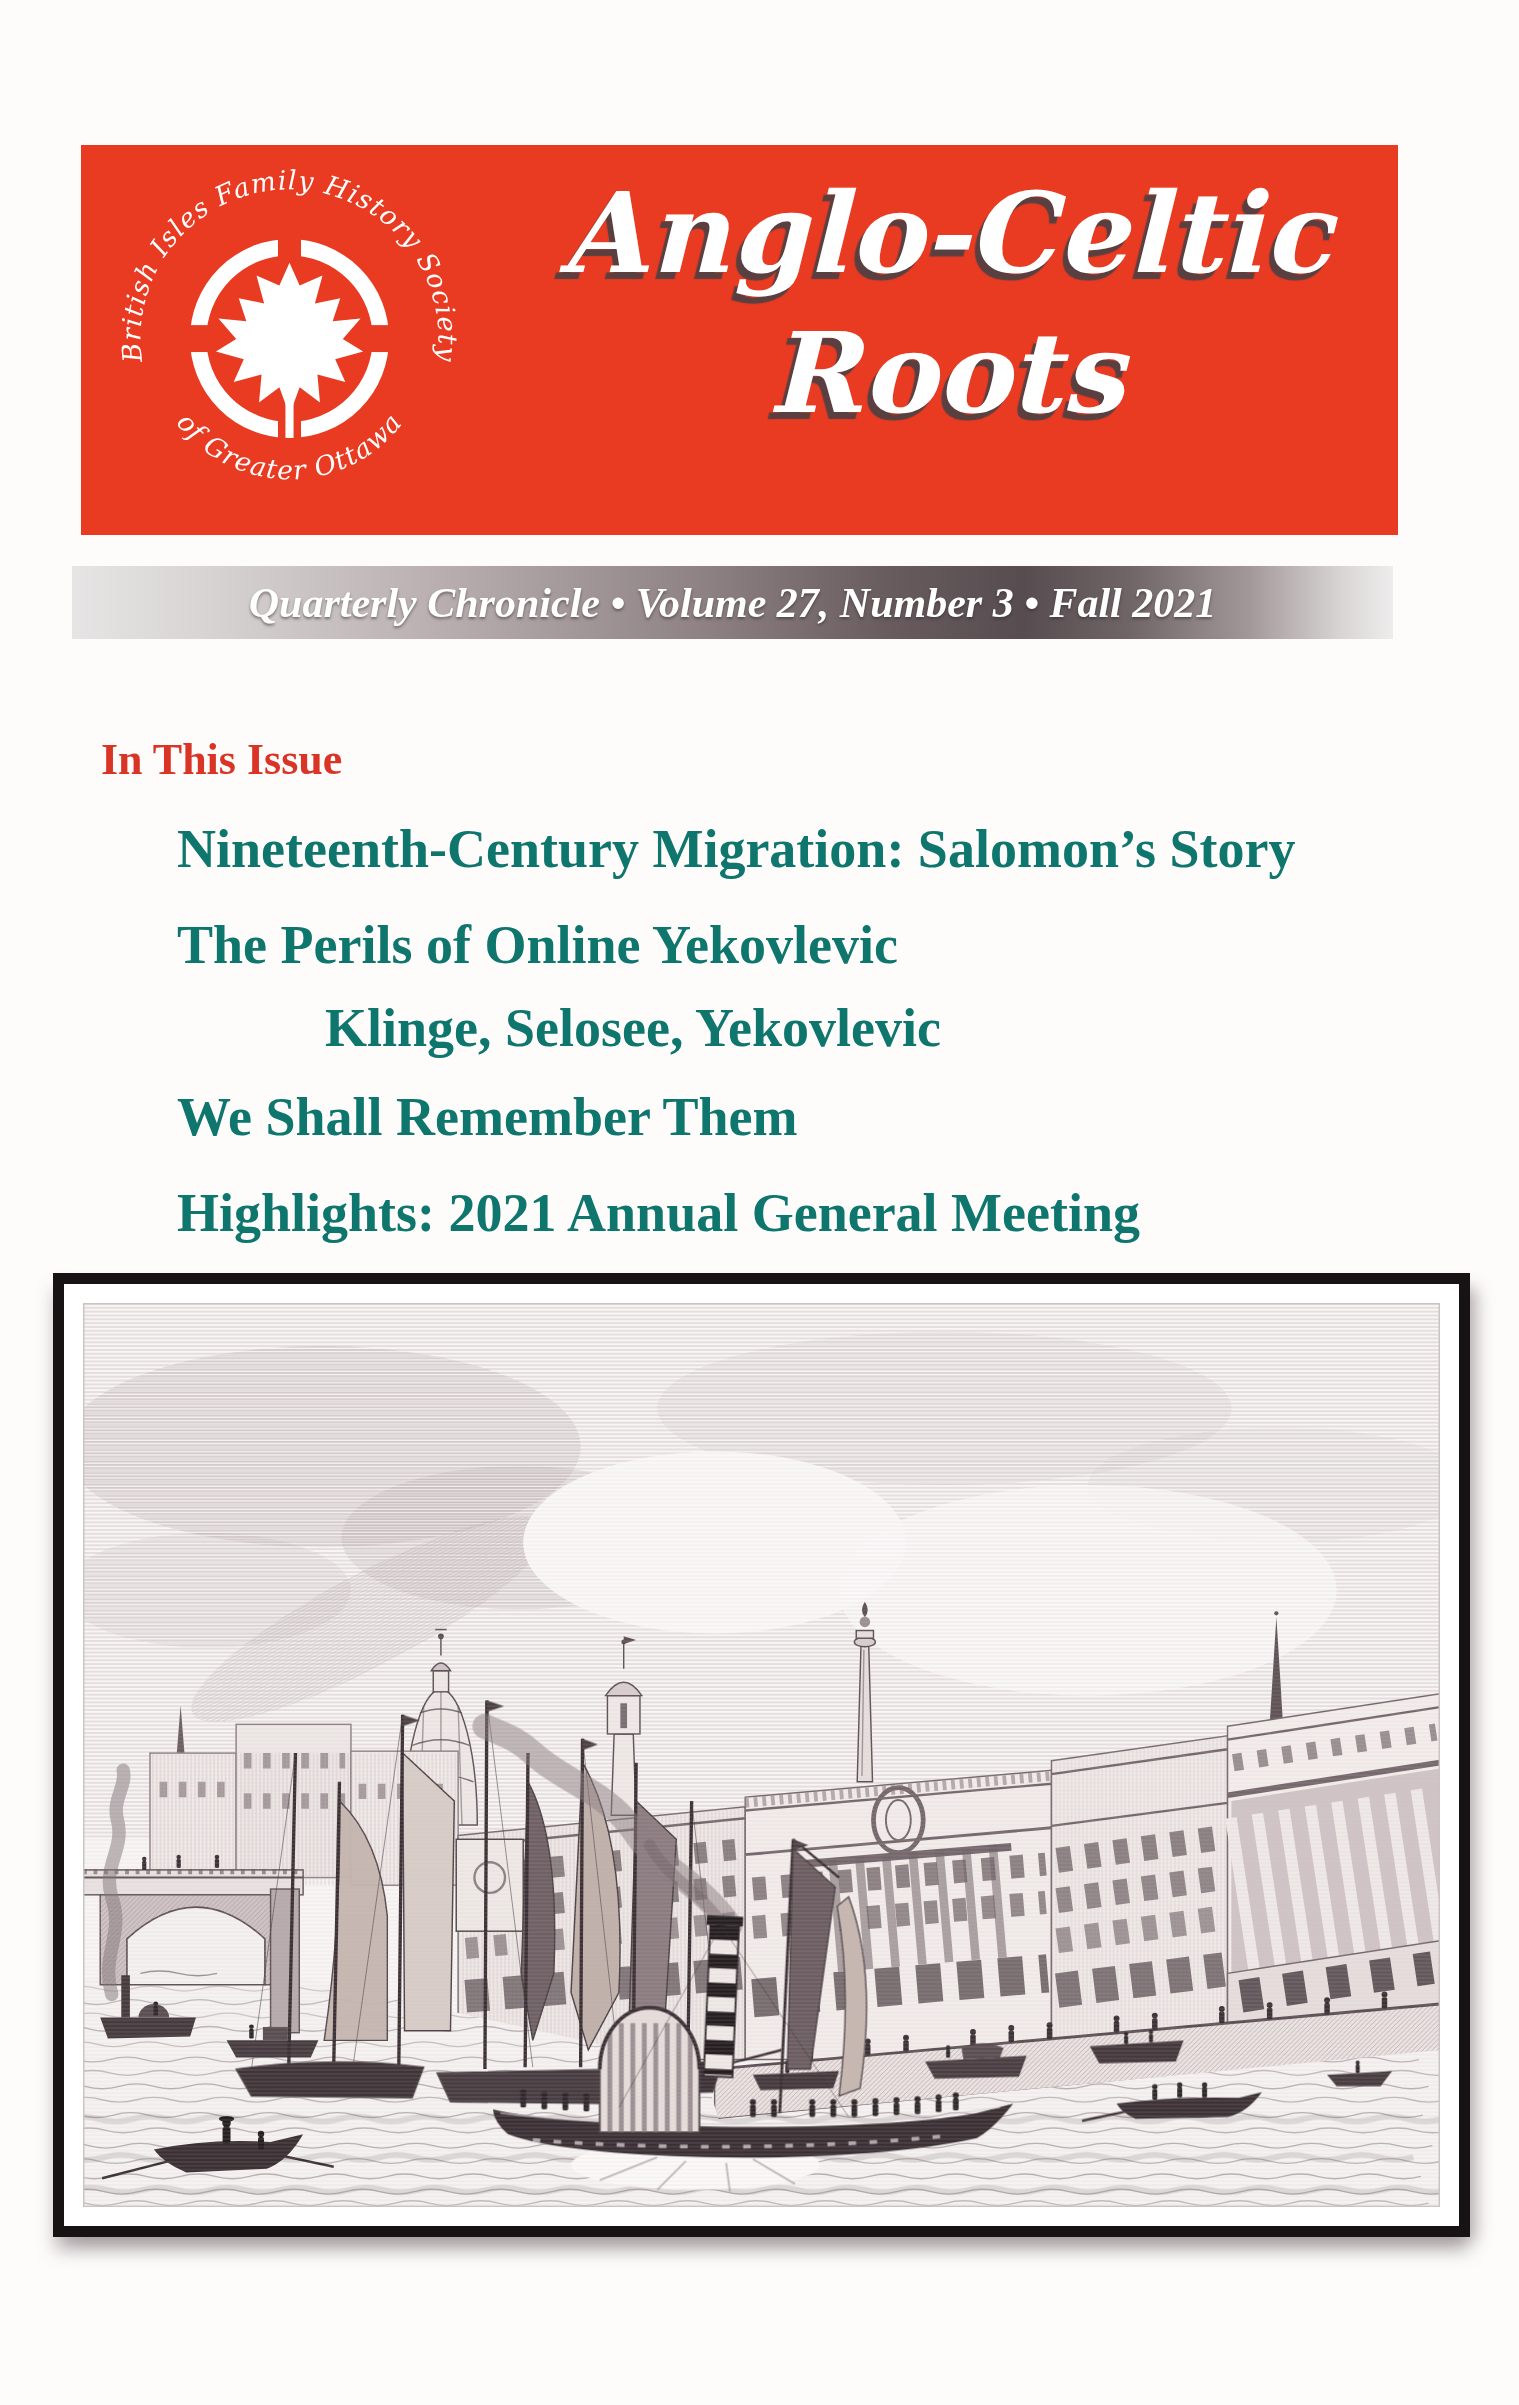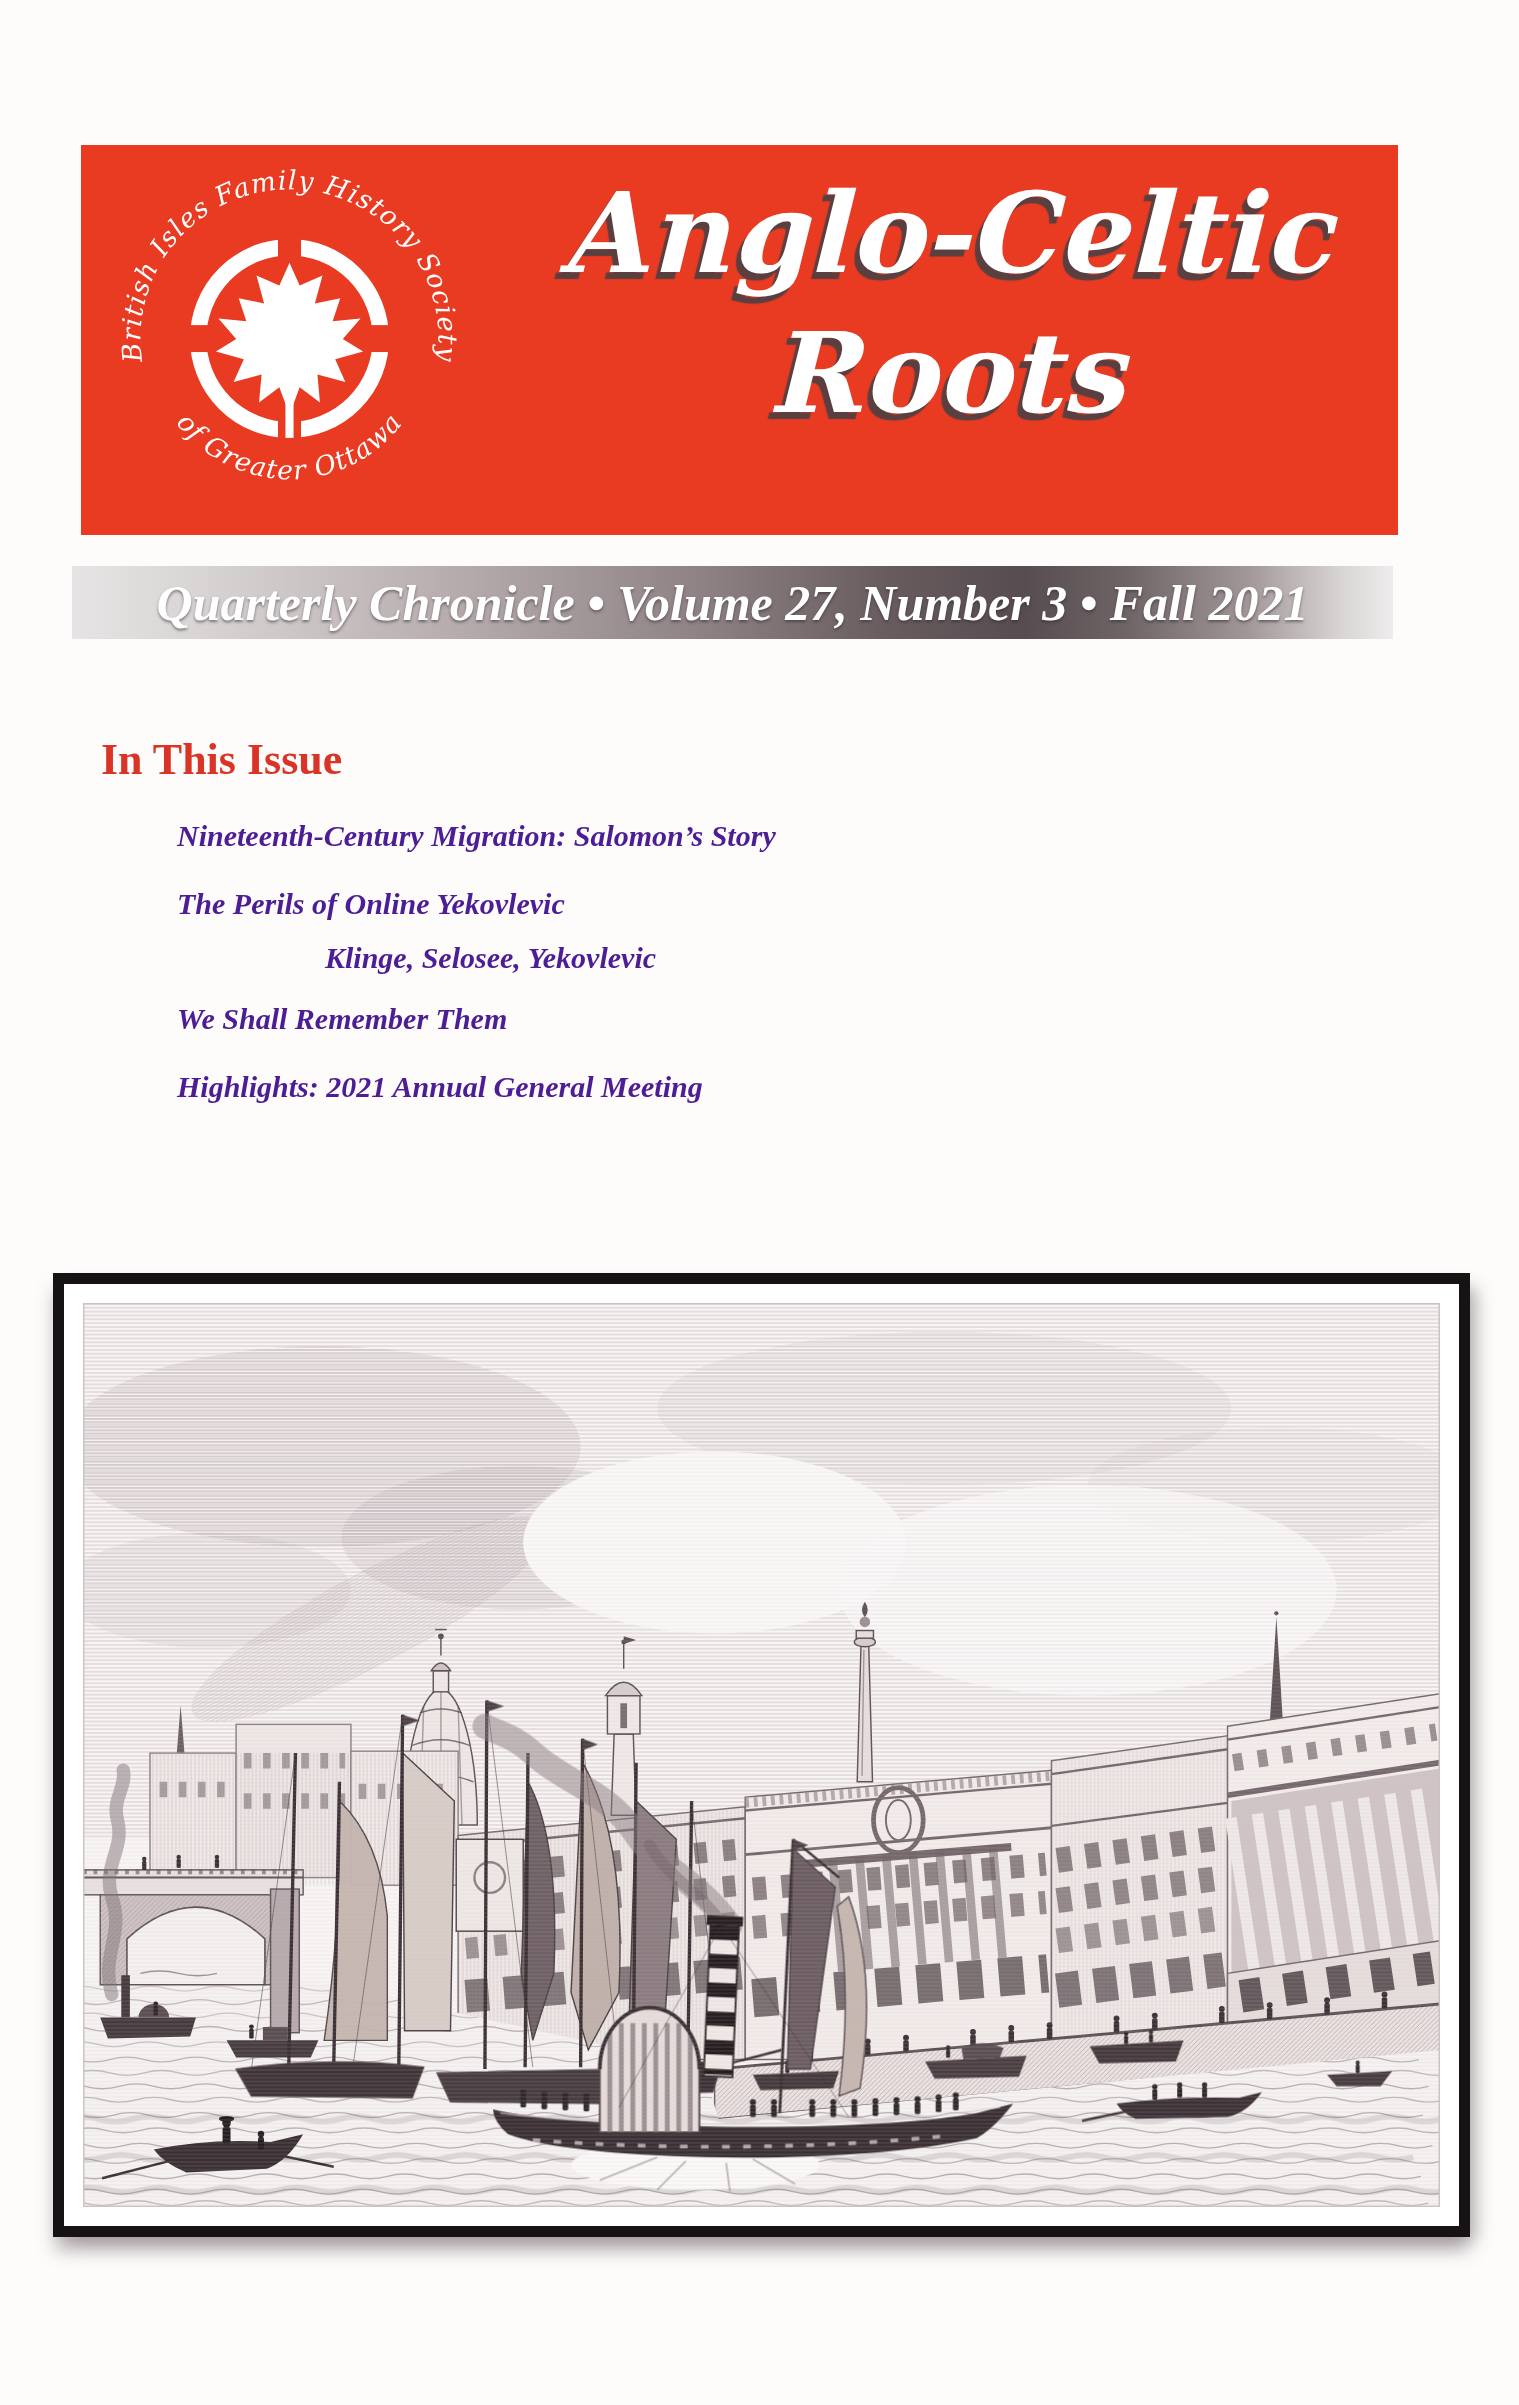--- a/index.html
+++ b/index.html
@@ -34,38 +34,38 @@
     position:absolute;left:72px;top:566px;width:1321px;height:73px;
     background:linear-gradient(90deg,
       #e6e4e4 0%, #d8d4d4 10%, #b5aaab 30%, #8d8183 48%,
       #675b5e 62%, #574c4f 72%, #6f6466 80%, #a29798 89%,
       #d8d4d4 96%, #eeecec 100%);
     display:flex;align-items:center;justify-content:center;
   }
   .chronicle-text{
     font-family:"Liberation Serif", serif;
     font-weight:bold;font-style:italic;
-    font-size:50px;color:#ffffff;
+    font-size:42px;color:#ffffff;
     text-shadow:0 1.9px 2.9px rgba(50,42,45,0.55);
     white-space:nowrap;
   }
 
   
   .toc-heading{
     position:absolute;left:99px;top:734px;margin:2px;
     font-family:"Liberation Serif", serif;
     font-weight:bold;font-size:44px;line-height:1.1;
     color:#da3427;
   }
   .toc{position:absolute;left:177px;top:818px;width:1195px;}
   .toc-item{
     font-family:"Liberation Serif", serif;
-    font-weight:bold;font-style:italic;
-    font-size:30px;line-height:1.18;
-    color:#4c1d95;
+    font-weight:bold;
+    font-size:54px;line-height:1.18;
+    color:#0f766e;
     margin:0 0 32.5px 0;
     white-space:nowrap;
   }
   .toc-item.indent{margin-left:148px;margin-top:-13.4px;margin-bottom:25px;}
 
   
   .frame{
     position:absolute;left:53px;top:1273px;width:1417px;height:964px;
     margin:0;box-sizing:border-box;
     background:#ffffff;

